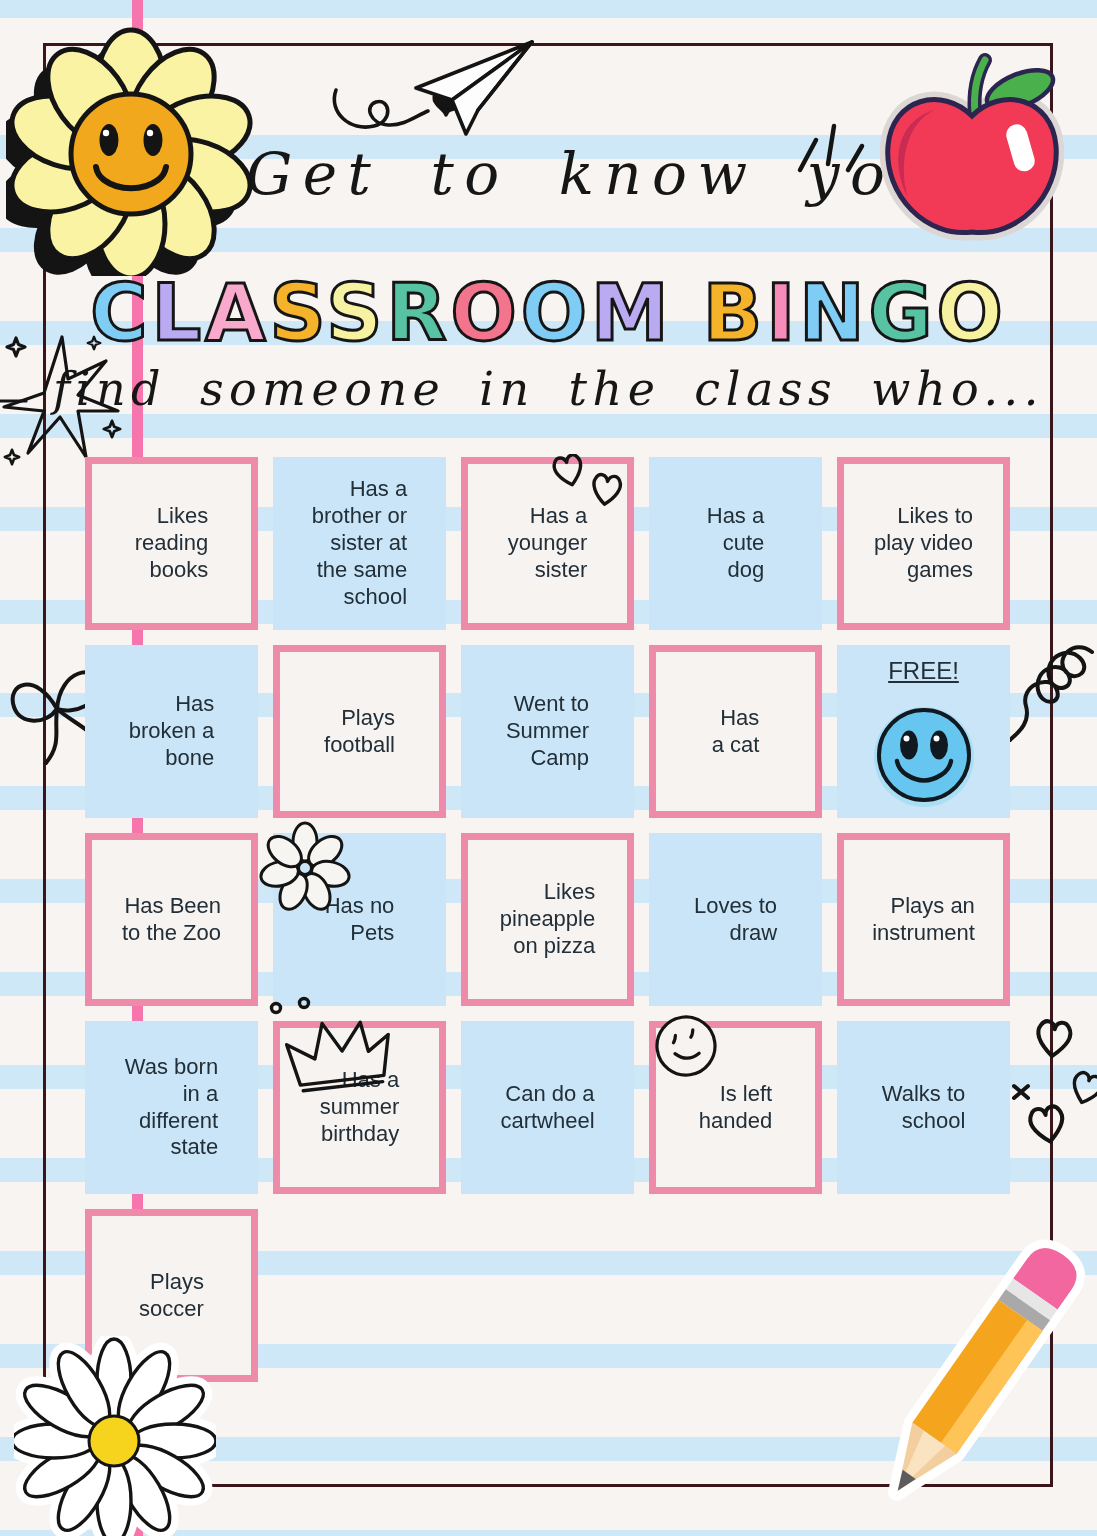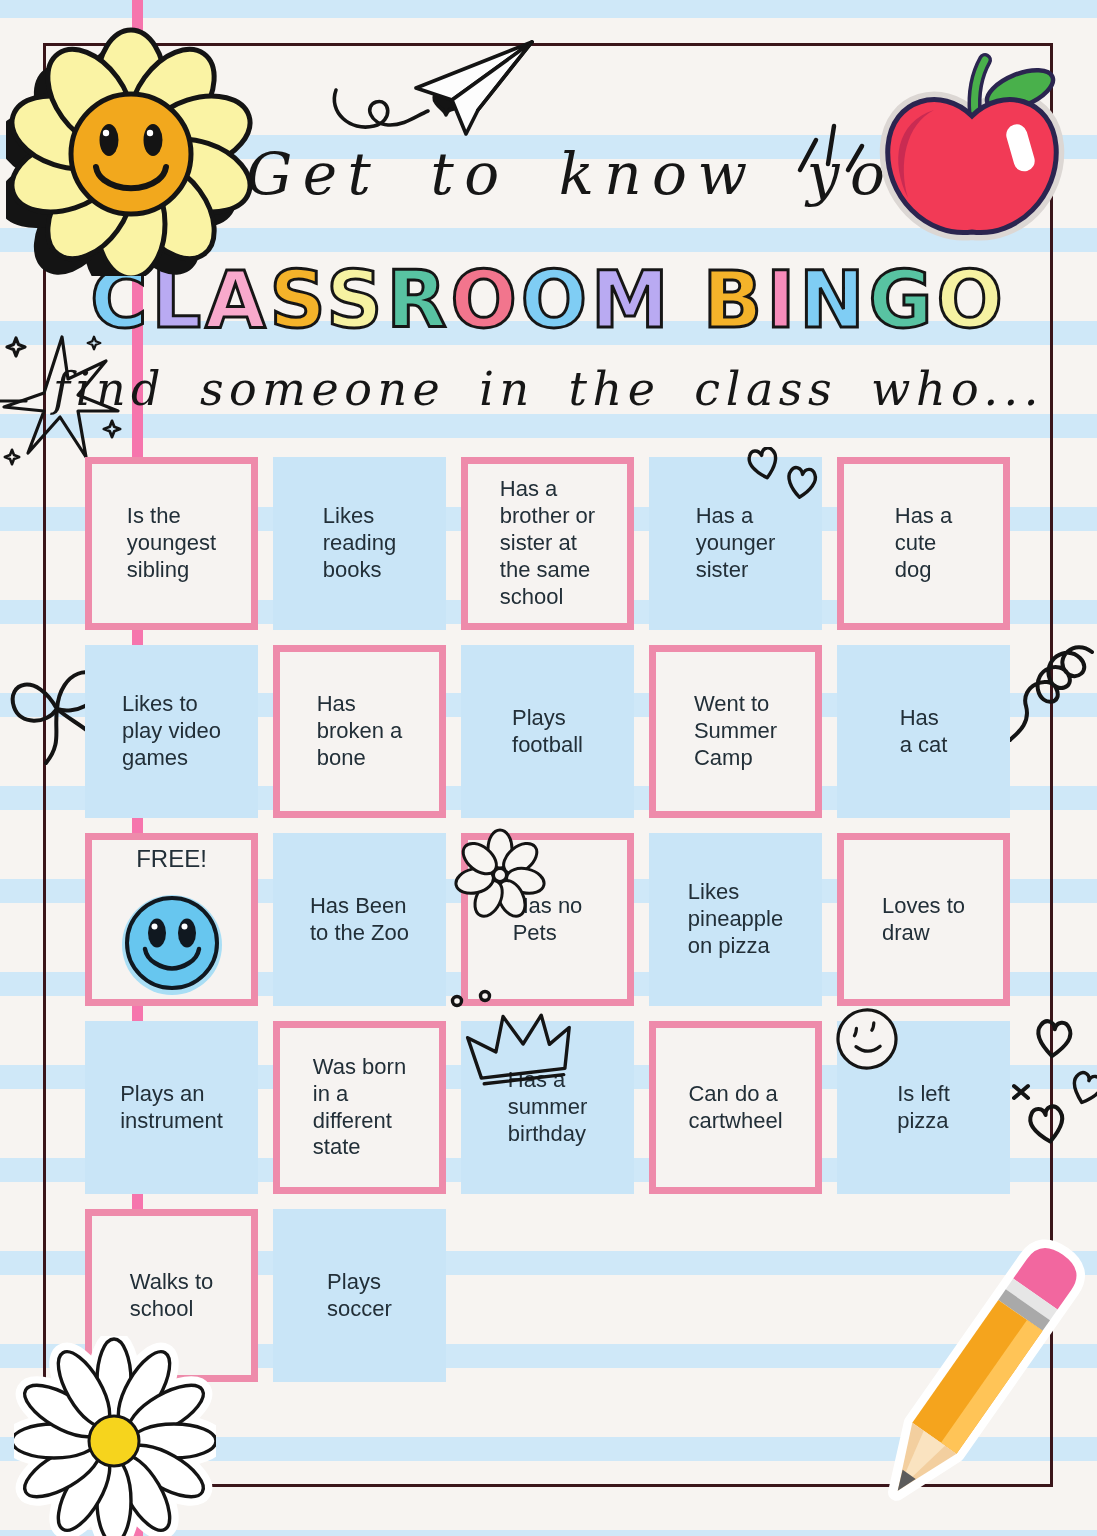--- a/index.html
+++ b/index.html
@@ -12,40 +12,40 @@
     position:absolute; inset:0; pointer-events:none;
     background:repeating-linear-gradient(to bottom, rgba(0,0,0,0) 0 69px, var(--stripe,#cfe8f8) 69px 93px);
     background-position:0 66px;
   }
   .margin-line{position:absolute; left:132px; top:0; width:11px; height:100%; background:var(--margin-line,#f675ad);}
   .frame{position:absolute; left:43px; top:43px; width:1004px; height:1438px; border:3px solid var(--frame,#3a151a);}
 
   .script{font-family:"DejaVu Serif",serif; font-style:italic; color:#161616;}
   .script-title{position:absolute; left:246px; top:140px; font-size:58px; letter-spacing:.18em; word-spacing:.35em; white-space:nowrap;}
   .varsity{
-    position:absolute; top:254px; left:0; width:100%; text-align:center;
+    position:absolute; top:267px; left:0; width:100%; text-align:center;
     font-family:"DejaVu Sans",sans-serif; font-weight:bold; font-size:78px; line-height:1.2;
     letter-spacing:4px; -webkit-text-stroke:3px #161616; white-space:nowrap;
   }
   .varsity .sp{display:inline-block; width:30px;}
   .subtitle{position:absolute; top:362px; left:50%; transform:translateX(-50%); font-size:46px; letter-spacing:.12em; word-spacing:.3em; white-space:nowrap;}
 
   .grid{
     position:absolute; left:85px; top:457px;
     display:grid; grid-template-columns:repeat(5,173px); grid-auto-rows:173px; gap:15px;
   }
   .cell{
     position:relative; box-sizing:border-box;
-    display:flex; align-items:center; justify-content:center; text-align:left;
+    display:flex; align-items:center; justify-content:center; text-align:right;
     font-size:22px; line-height:1.22; color:var(--cell-text,#222f38);
   }
   .cell:nth-child(odd){background:var(--white-cell-bg,#f6f3f1); border:7px solid var(--white-cell-border,#ee8bab);}
   .cell:nth-child(even){background:var(--blue-cell-bg,#c9e5f7);}
   .ct{white-space:pre-line; max-width:150px;}
-  .free-cell{flex-direction:column; gap:18px;}
+  .free-cell{flex-direction:column; gap:18px;text-decoration:underline;}
   .free-label{font-size:24px;}
   .doodle{position:absolute; pointer-events:none;}
   .sticker{position:absolute; pointer-events:none;}
 </style>
 </head>
 <body>
 
 <div class="page">
   <div class="stripes"></div>
   <div class="margin-line"></div>
@@ -131,25 +131,20 @@
     <g fill="none" stroke="#141414" stroke-width="4" stroke-linecap="round" stroke-linejoin="round">
       <path transform="translate(22,2) rotate(6)" d="M22,38 C10,28 2,17 8,8 C12,1 21,3 22,11 C23,3 32,1 36,8 C42,17 34,28 22,38 Z"></path>
       <path d="M2,72 L16,84 M16,72 L2,84"></path>
       <path transform="translate(10,94) rotate(-10)" d="M22,38 C10,28 2,17 8,8 C12,1 21,3 22,11 C23,3 32,1 36,8 C42,17 34,28 22,38 Z"></path>
       <path transform="translate(62,52) rotate(18) scale(.85)" d="M22,38 C10,28 2,17 8,8 C12,1 21,3 22,11 C23,3 32,1 36,8 C42,17 34,28 22,38 Z"></path>
     </g>
   </svg>
 
   <div class="grid">
     <div class="cell">
-        <span class="ct">Is the
-youngest
-sibling</span>
-      </div>
-    <div class="cell">
         <span class="ct">Likes
 reading
 books</span>
       </div>
     <div class="cell">
         <span class="ct">Has a
 brother or
 sister at
 the same
 school</span>
@@ -269,21 +264,21 @@
       </div>
     <div class="cell">
       <svg class="doodle" style="top:-20px;left:-8px" width="78" height="78" viewBox="0 0 78 78">
         <g transform="rotate(-8 38 38)" fill="none" stroke="#141414" stroke-width="3.2" stroke-linecap="round">
           <circle cx="38" cy="38" r="29" fill="#f6f3f1"></circle>
           <path d="M29,26 q-1,5 -3,7 M47,23 q-1,5 -3,7"></path>
           <path d="M26,44 q11,11 24,3"></path>
         </g>
       </svg>
       <span class="ct">Is left
-pizza</span>
+handed</span>
     </div>
     <div class="cell">
         <span class="ct">Walks to
 school</span>
       </div>
     <div class="cell">
         <span class="ct">Plays
 soccer</span>
       </div>
   </div>

